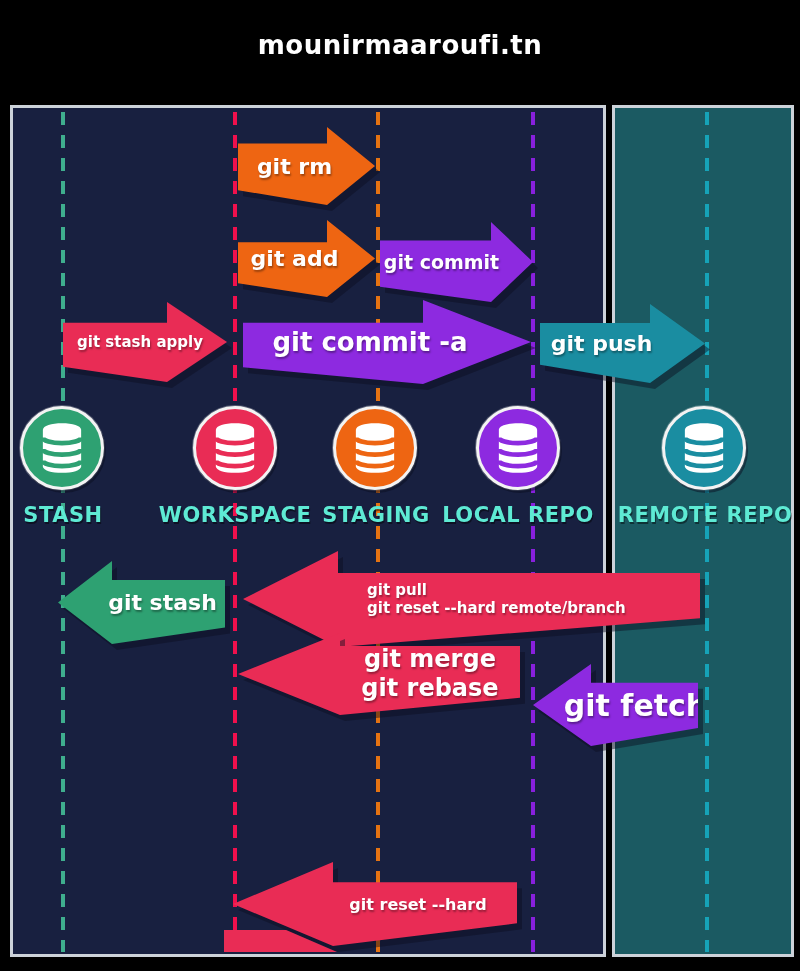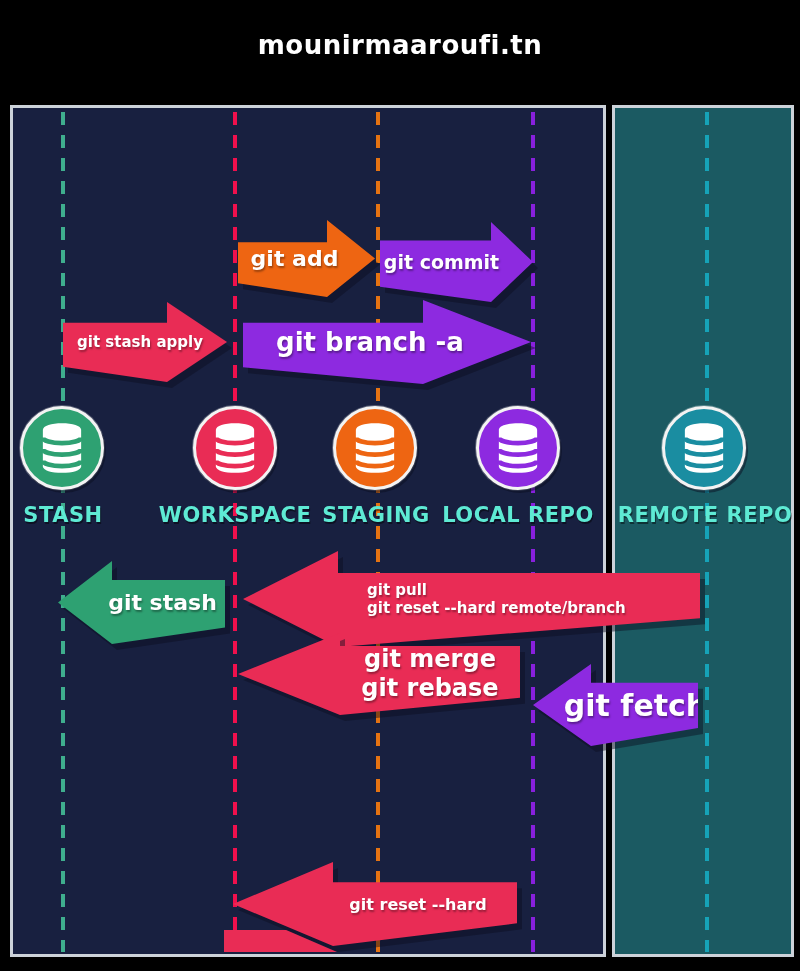--- a/index.html
+++ b/index.html
@@ -75,20 +75,27 @@
 
   <div class="panel panel-left"></div>
   <div class="panel panel-right"></div>
 
   <div class="vline" id="l-stash" style="--c: #3fae8e;"></div>
   <div class="vline" id="l-workspace" style="--c: #f0104d;"></div>
   <div class="vline" id="l-staging" style="--c: #e57312;"></div>
   <div class="vline" id="l-local" style="--c: #8820dd;"></div>
   <div class="vline" id="l-remote" style="--c: #16a3b8;"></div>
 
+  <div class="arrow" id="a-rm" style="--c: #ee6512;">
+    <div class="aw">
+        <div class="shape right">
+      <span>git rm</span>
+    </div>
+      </div>
+  </div>
 
   <div class="arrow" id="a-add" style="--c: #ee6512;">
     <div class="aw">
         <div class="shape right">
       <span>git add</span>
     </div>
       </div>
   </div>
 
   <div class="arrow" id="a-commit" style="--c: #8d2ae0;">
@@ -103,25 +110,32 @@
     <div class="aw">
         <div class="shape right">
       <span>git stash apply</span>
     </div>
       </div>
   </div>
 
   <div class="arrow" id="a-commita" style="--c: #8d2ae0;">
     <div class="aw">
         <div class="shape right">
-      <span>git branch -a</span>
-    </div>
-      </div>
-  </div>
-
+      <span>git commit -a</span>
+    </div>
+      </div>
+  </div>
+
+  <div class="arrow" id="a-push" style="--c: #1a8da1;">
+    <div class="aw">
+        <div class="shape right">
+      <span>git push</span>
+    </div>
+      </div>
+  </div>
 
   <div class="arrow" id="a-stash" style="--c: #2ea172;">
     <div class="aw">
         <div class="shape left">
       <span>git stash</span>
     </div>
       </div>
   </div>
 
   <div class="arrow" id="a-pull" style="--c: #e92c55;">

